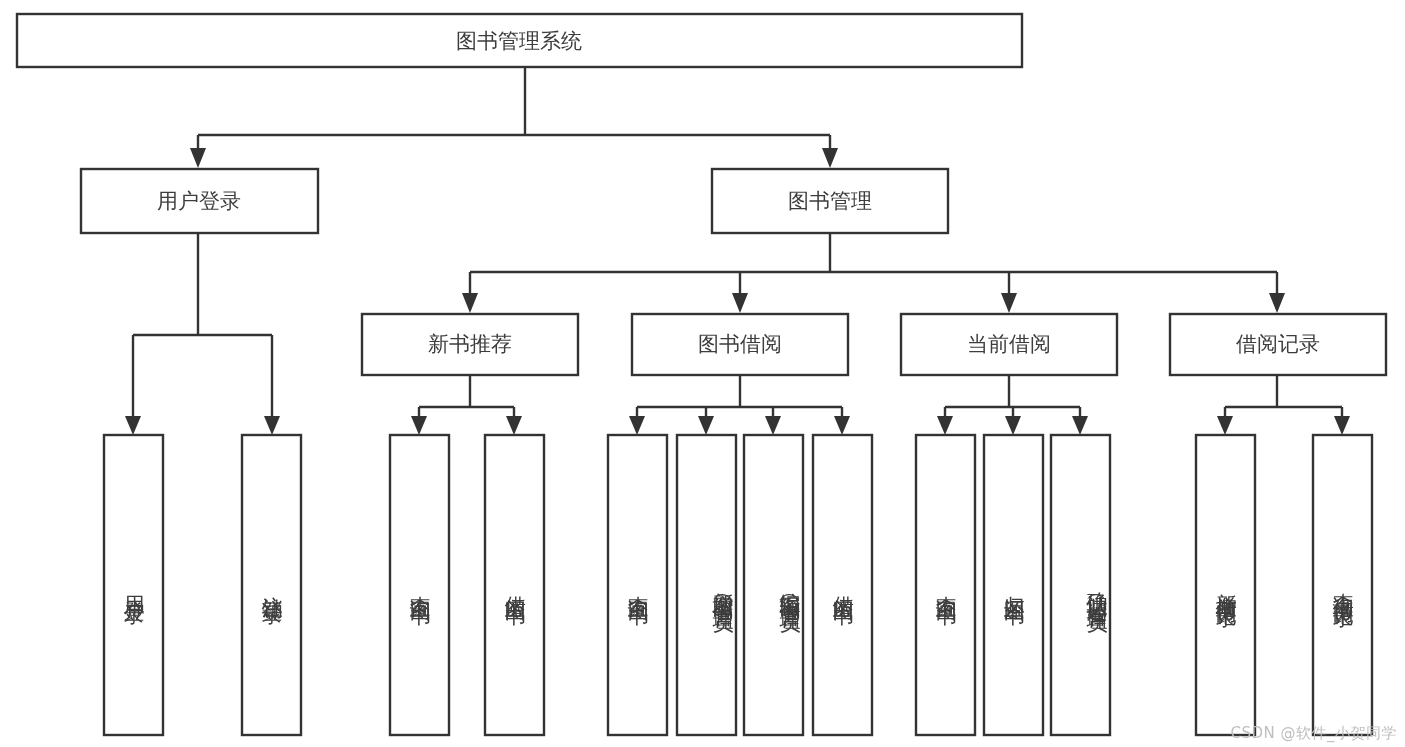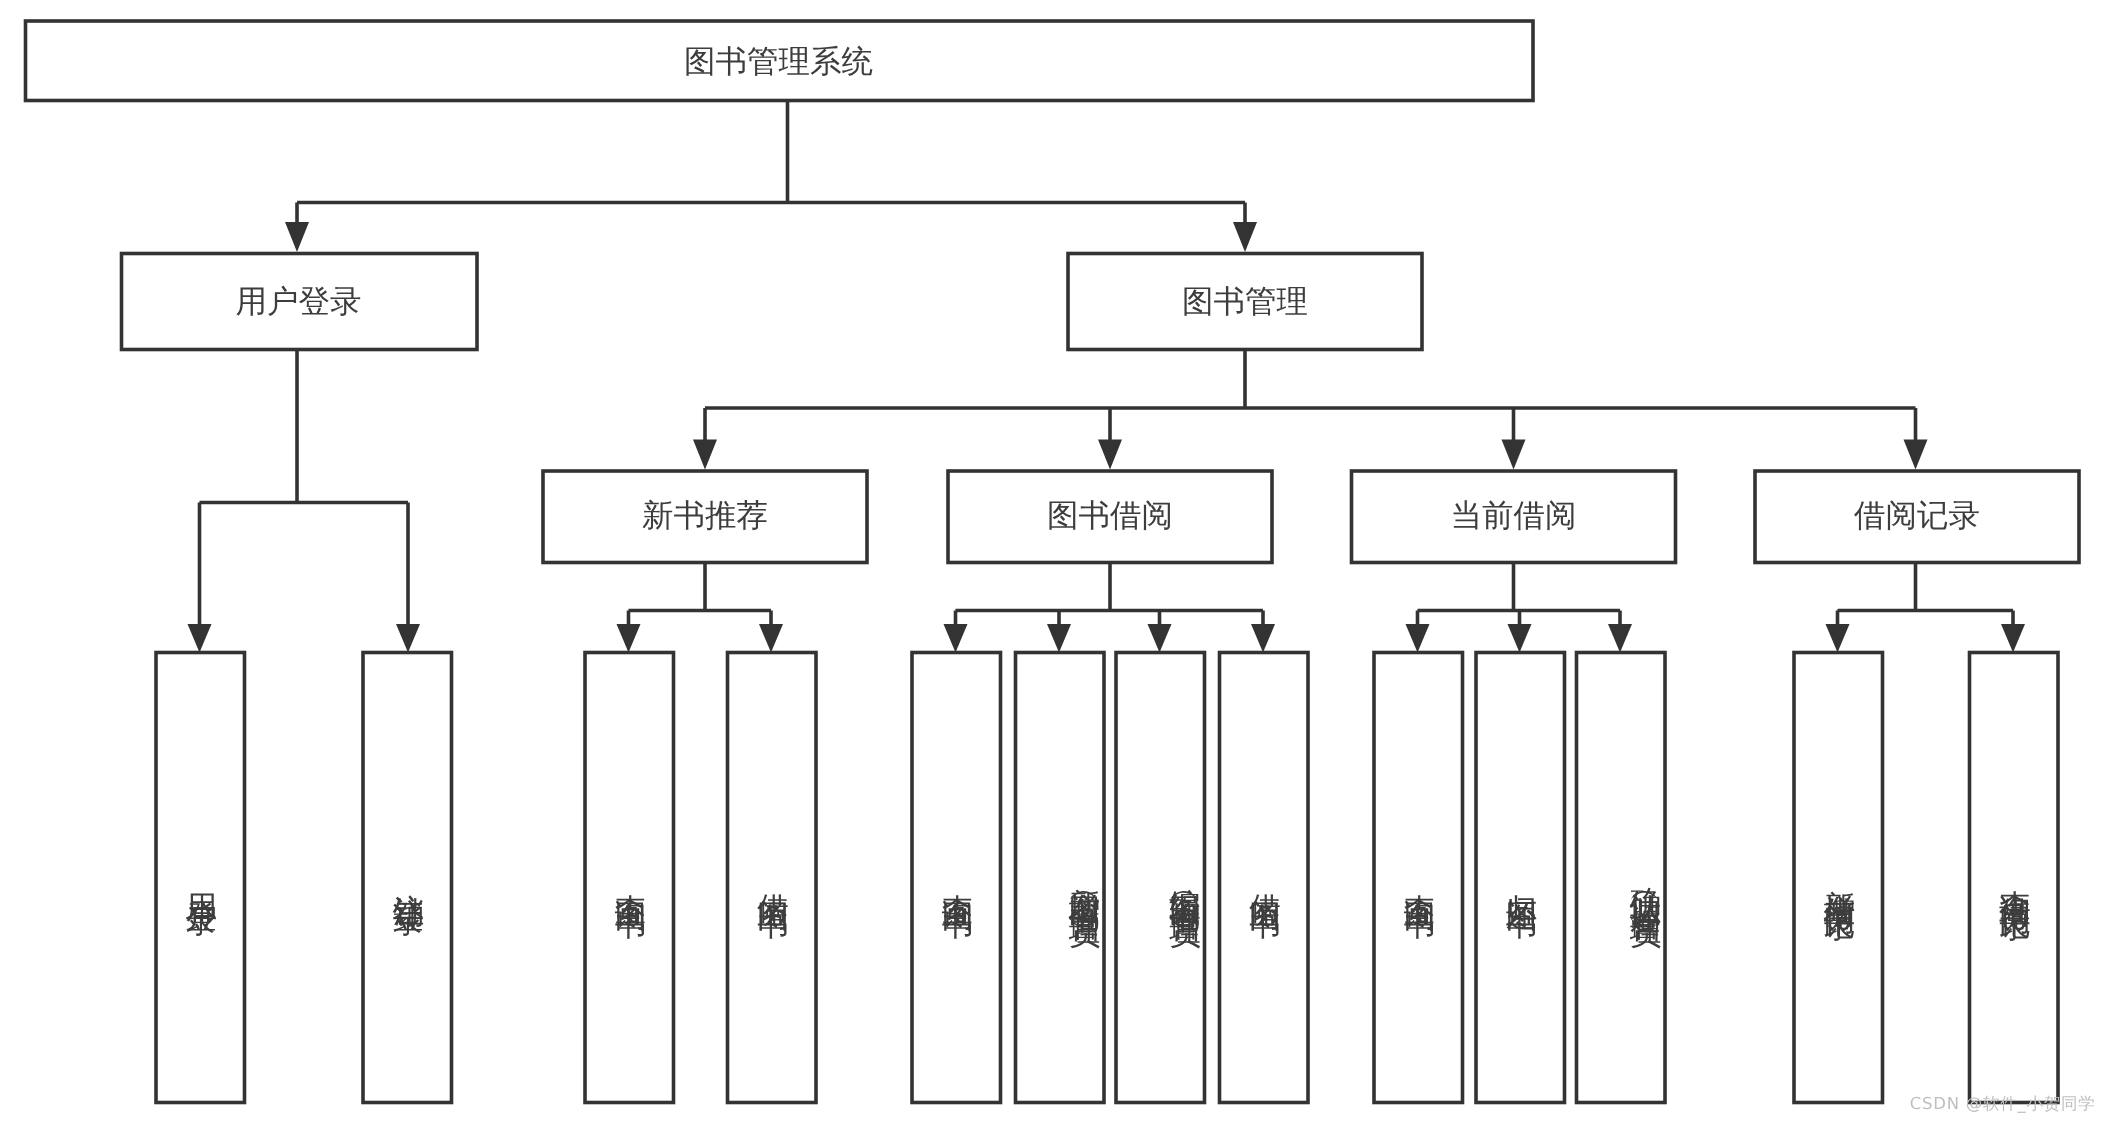--- a/index.html
+++ b/index.html
@@ -65,21 +65,21 @@
     justify-content: center;
     text-align: center;
     white-space: nowrap;
     pointer-events: none;
   }
   .watermark {
     position: absolute;
     right: 8px;
     bottom: 4px;
     font-family: "DejaVu Sans", "Liberation Sans", sans-serif;
-    font-size: 11px;
+    font-size: 15px;
     color: #bfbfbf;
     white-space: nowrap;
     letter-spacing: 0.5px;
   }
 </style>
 </head>
 <body>
 
 <div id="diagram-root">
 

